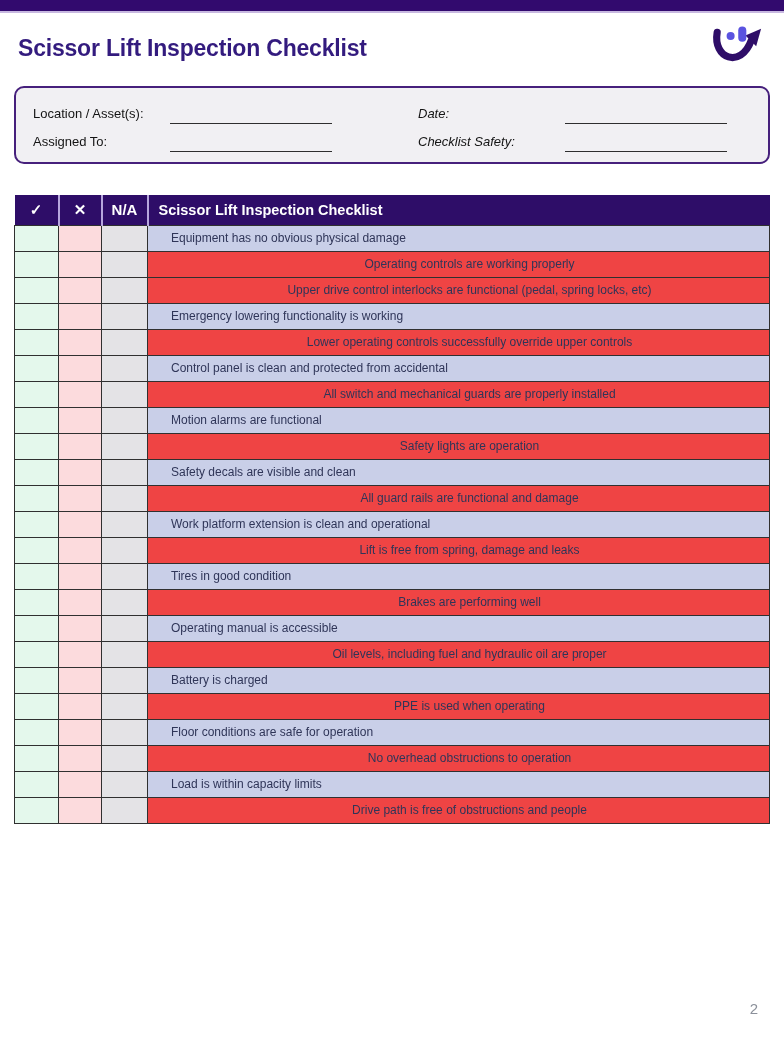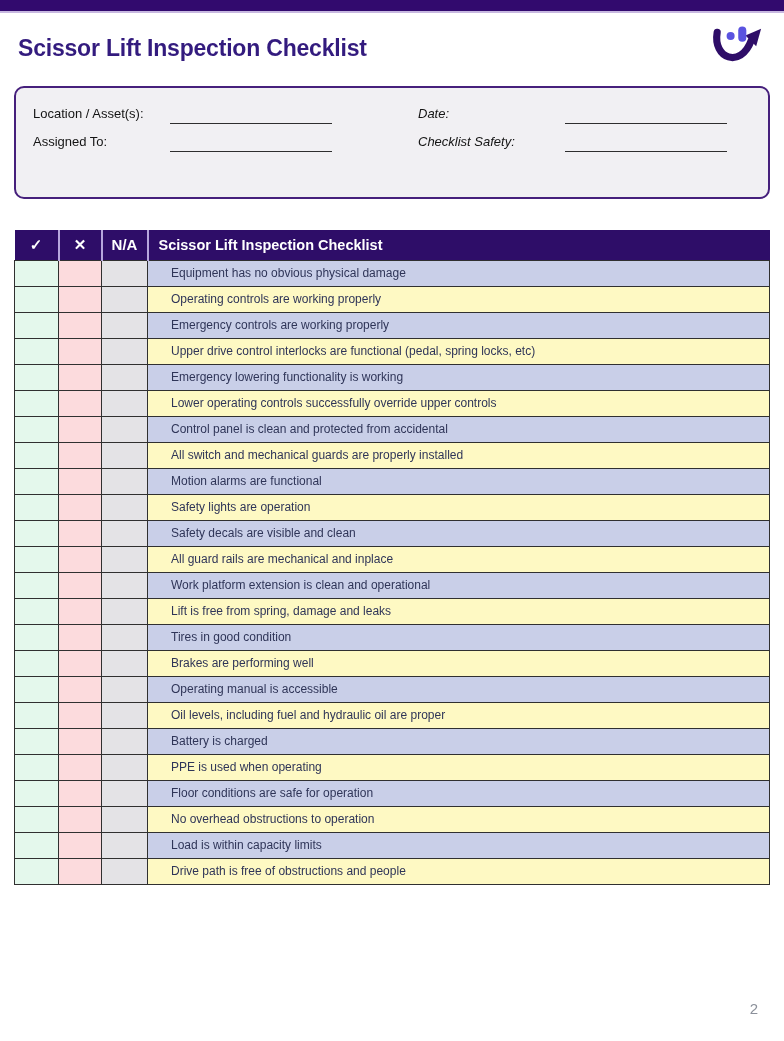--- a/index.html
+++ b/index.html
@@ -35,21 +35,21 @@
   }
   .logo svg { display: block; }
 
   
   .info-box {
     margin: 4px 14px 0 14px;
     border: 2px solid #46207c;
     border-radius: 10px;
     background: #f1f0f3;
     padding: 8px 0 12px 0;
-    height: 113px;
+    height: 78px;
   }
   .info-grid { display: flex; padding-left: 17px; }
   .info-col-left  { width: 385px; }
   .info-col-right { flex: 1; font-style: italic; }
   .field-row { display: flex; align-items: flex-end; height: 28px; }
   .field-label {
     font-size: 13px;
     color: #141414;
     padding-bottom: 3px;
   }
@@ -85,21 +85,21 @@
     border: 1.5px solid #303030;
     font-size: 12px;
     color: #2f3558;
     vertical-align: middle;
   }
   td.check-cell { background: #e4f8ec; }
   td.cross-cell { background: #fcdbdd; }
   td.na-cell    { background: #e4e3e6; }
   td.label-cell { padding-left: 23px; }
   tr.odd  td.label-cell { background: #c9cfe8; }
-  tr.even td.label-cell { background: #fef9c3; }
+  tr.even td.label-cell { background: #ef4444; text-align: center; }
 
   
   .page-number {
     position: absolute;
     right: 26px;
     top: 1000px;
     font-size: 15px;
     color: #8b909a;
   }
 </style>
@@ -167,26 +167,20 @@
       <td class="cross-cell"></td>
       <td class="na-cell"></td>
       <td class="label-cell">Equipment has no obvious physical damage</td>
     </tr>
       <tr class="even">
       <td class="check-cell"></td>
       <td class="cross-cell"></td>
       <td class="na-cell"></td>
       <td class="label-cell">Operating controls are working properly</td>
     </tr>
-      <tr class="odd">
-      <td class="check-cell"></td>
-      <td class="cross-cell"></td>
-      <td class="na-cell"></td>
-      <td class="label-cell">Emergency controls are working properly</td>
-    </tr>
       <tr class="even">
       <td class="check-cell"></td>
       <td class="cross-cell"></td>
       <td class="na-cell"></td>
       <td class="label-cell">Upper drive control interlocks are functional (pedal, spring locks, etc)</td>
     </tr>
       <tr class="odd">
       <td class="check-cell"></td>
       <td class="cross-cell"></td>
       <td class="na-cell"></td>
@@ -225,21 +219,21 @@
       <tr class="odd">
       <td class="check-cell"></td>
       <td class="cross-cell"></td>
       <td class="na-cell"></td>
       <td class="label-cell">Safety decals are visible and clean</td>
     </tr>
       <tr class="even">
       <td class="check-cell"></td>
       <td class="cross-cell"></td>
       <td class="na-cell"></td>
-      <td class="label-cell">All guard rails are mechanical and inplace</td>
+      <td class="label-cell">All guard rails are functional and damage</td>
     </tr>
       <tr class="odd">
       <td class="check-cell"></td>
       <td class="cross-cell"></td>
       <td class="na-cell"></td>
       <td class="label-cell">Work platform extension is clean and operational</td>
     </tr>
       <tr class="even">
       <td class="check-cell"></td>
       <td class="cross-cell"></td>

